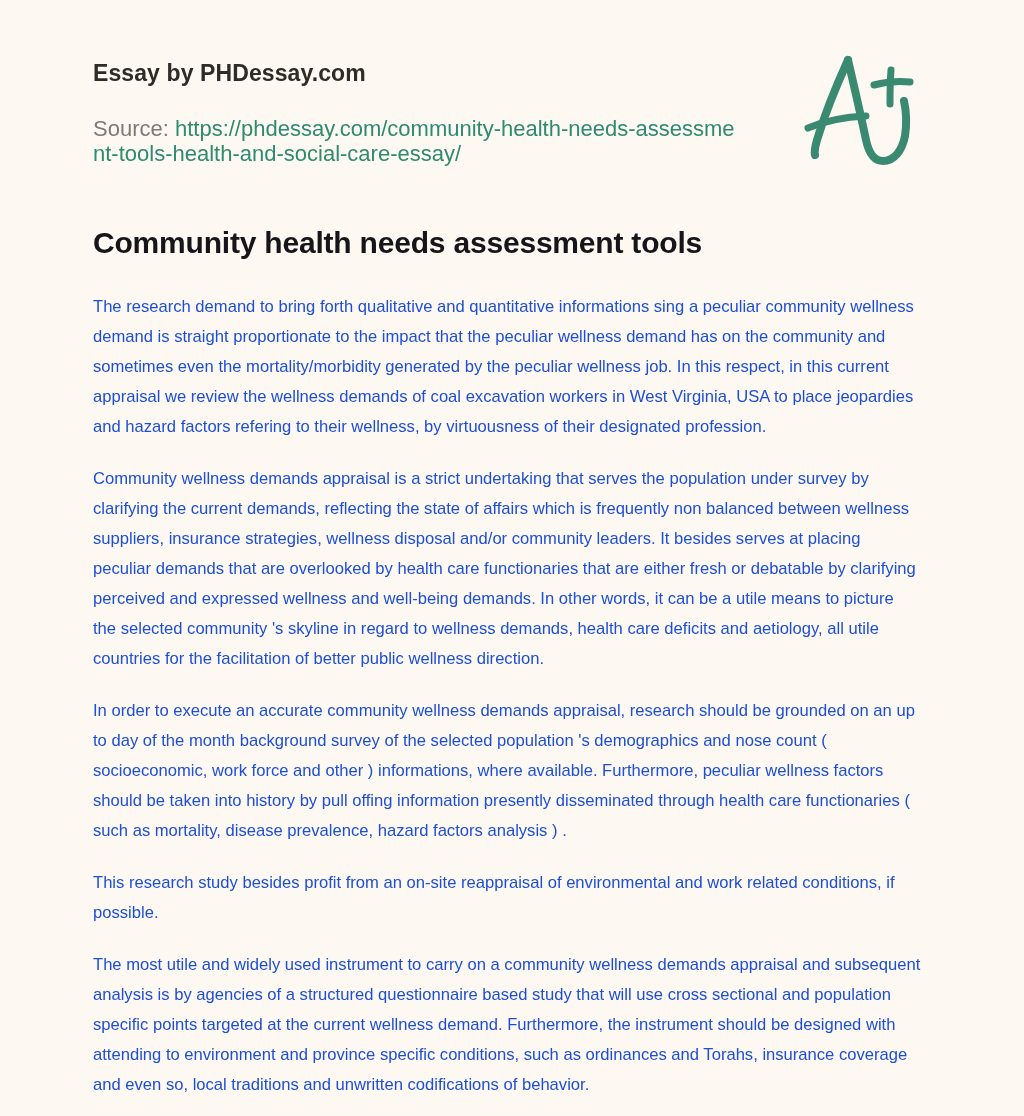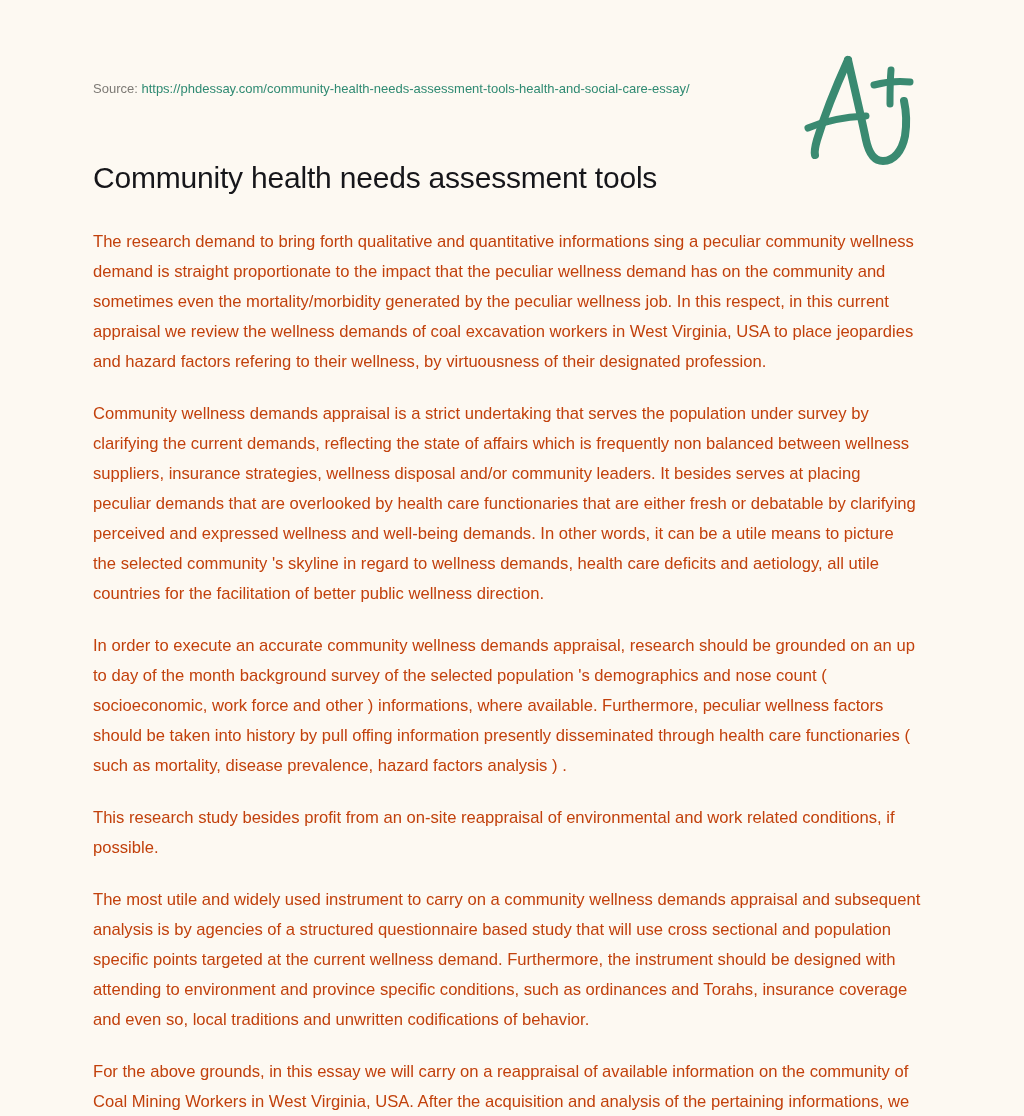--- a/index.html
+++ b/index.html
@@ -33,22 +33,22 @@
   .brand-title {
     font-size: 23px;
     font-weight: bold;
     color: #2f2b28;
     letter-spacing: 0.1px;
     line-height: 30px;
     margin: 0;
   }
 
   .source-line {
-    margin-top: 18px;
-    font-size: 13px;
+    margin-top: 28px;
+    font-size: 22px;
     line-height: 25px;
     color: #7d7a75;
     max-width: 650px;
     word-break: break-word;
   }
 
   .source-label {
     color: #7d7a75;
   }
 
@@ -67,50 +67,51 @@
     height: 120px;
     pointer-events: none;
   }
 
   
   .essay-title {
     margin: 0;
     padding-top: 58px;
     font-size: 30px;
     line-height: 38px;
-    font-weight: normal;
+    font-weight: bold;
     color: #16161a;
     letter-spacing: -0.2px;
   }
 
   
   .essay-body {
     padding-top: 30px;
   }
 
   .essay-body p {
     margin: 0 10px 22px 0;
     font-size: 16.6px;
     line-height: 30px;
-    color: #c2410c;
+    color: #1d4ed8;
     max-width: 838px;
     text-align: left;
   }
 
   .essay-body p:last-child {
     margin-bottom: 0;
   }
 </style>
 </head>
 <body>
 
 <div class="page">
 
   <div class="masthead">
 
+    <h1 class="brand-title">Essay by PHDessay.com</h1>
 
     <div class="source-line">
       <span class="source-label">Source:</span>
       <a class="source-url" href="#">https://phdessay.com/community-health-needs-assessment-tools-health-and-social-care-essay/</a>
     </div>
 
     <div class="logo">
       <svg viewBox="0 0 150 120" width="150" height="120" aria-hidden="true">
         <g fill="none" stroke="#3a8a71" stroke-linecap="round" stroke-linejoin="round">
 

